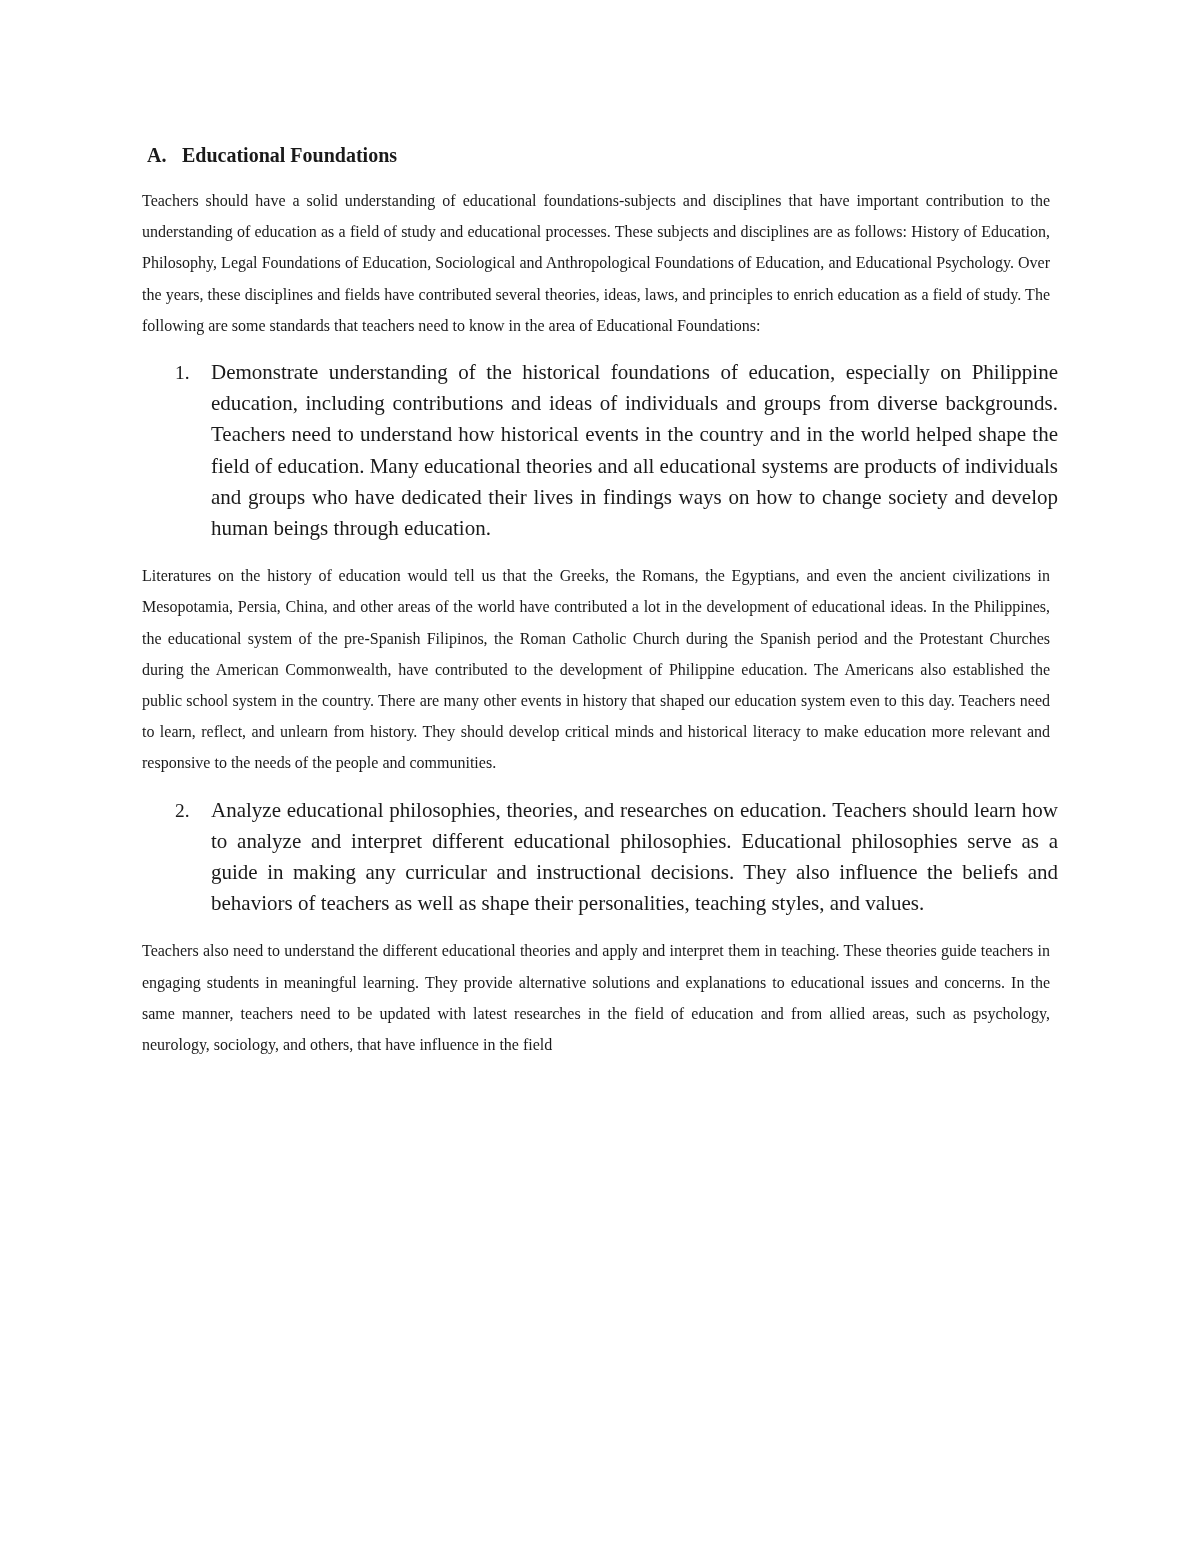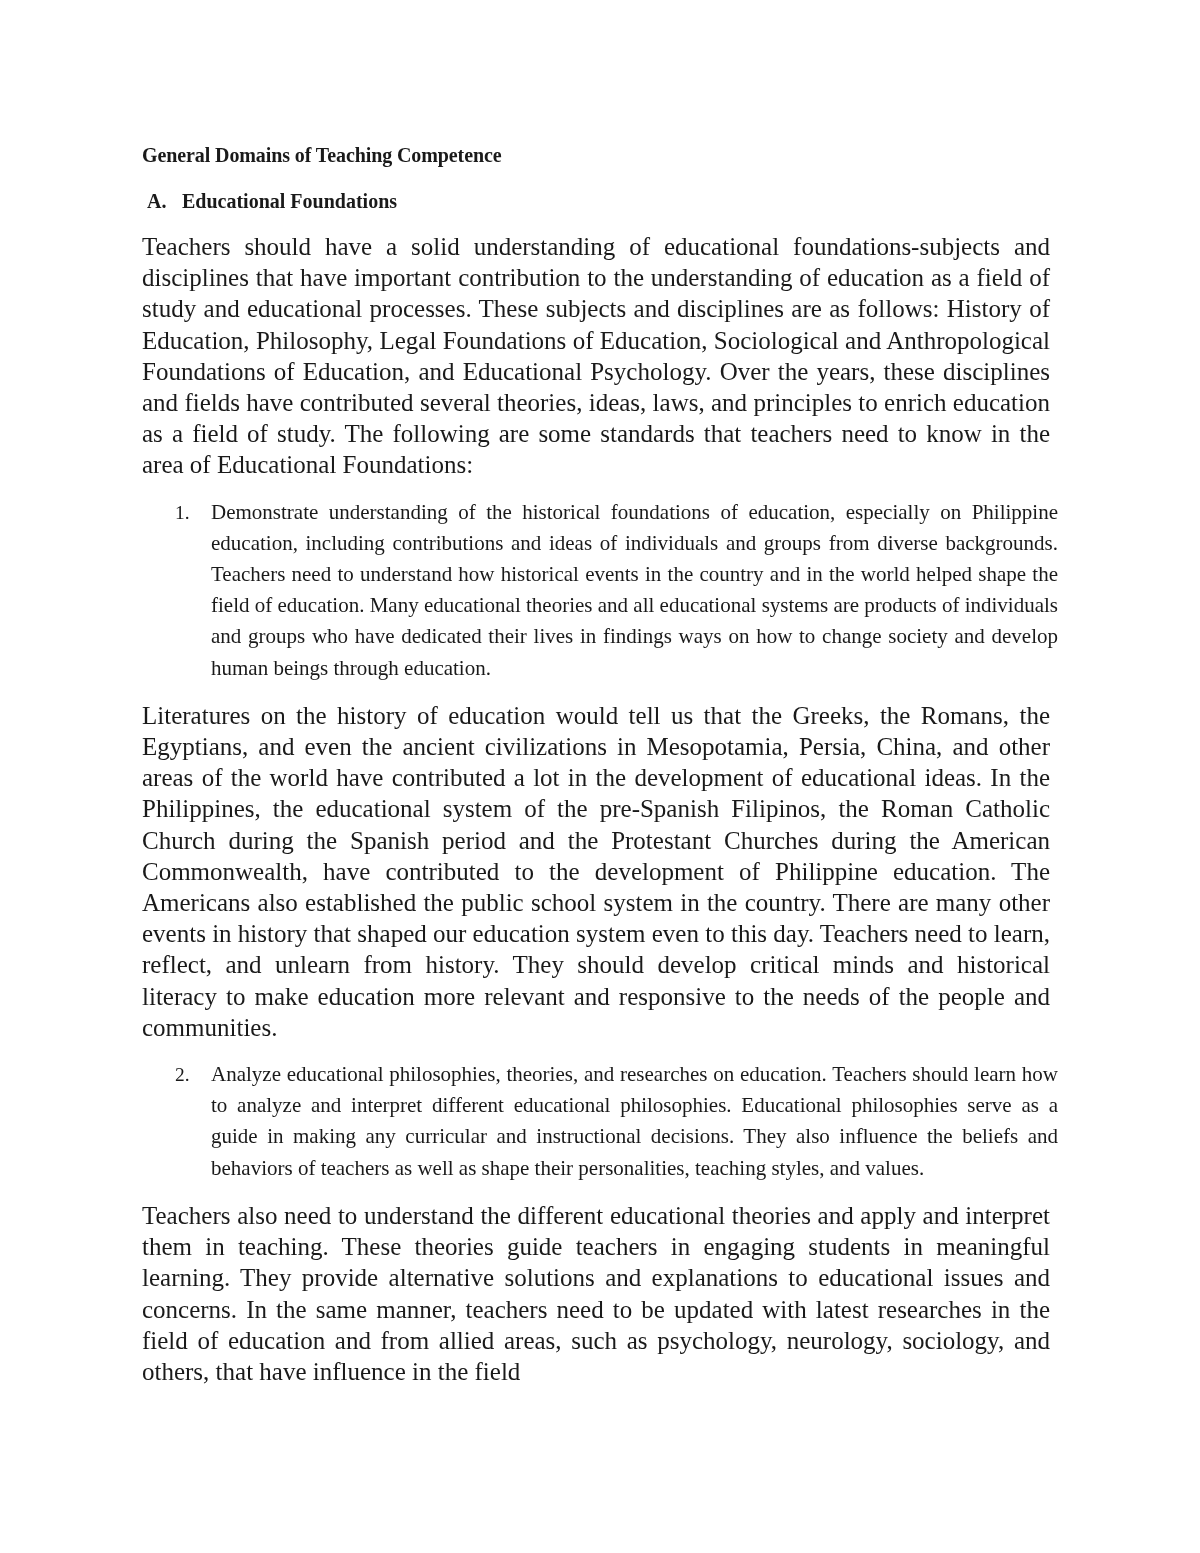--- a/index.html
+++ b/index.html
@@ -34,21 +34,21 @@
     line-height: 31px;
     margin: 0 0 14px 0;
     padding-left: 5px;
     display: flex;
   }
   .section-heading .letter {
     width: 35px;
     display: inline-block;
   }
   p.body {
-    font-size: 25px;
+    font-size: 16px;
     line-height: 31.2px;
     text-align: justify;
     margin: 0 8px 16px 0;
   }
   .list-item {
     display: flex;
     margin: 0 0 16px 0;
     padding-left: 33px;
   }
   .list-item .num {
@@ -62,21 +62,20 @@
     font-size: 21px;
     line-height: 31.2px;
     text-align: justify;
   }
 </style>
 </head>
 <body>
 
 <div class="page">
 
-  <div class="doc-title">General Domains of Teaching Competence</div>
 
   <div class="section-heading">
     <span class="letter">A.</span>
     <span>Educational Foundations</span>
   </div>
 
   <p class="body">Teachers should have a solid understanding of educational foundations-subjects and disciplines that have important contribution to the understanding of education as a field of study and educational processes. These subjects and disciplines are as follows: History of Education, Philosophy, Legal Foundations of Education, Sociological and Anthropological Foundations of Education, and Educational Psychology. Over the years, these disciplines and fields have contributed several theories, ideas, laws, and principles to enrich education as a field of study. The following are some standards that teachers need to know in the area of Educational Foundations:</p>
 
   <div class="list-item">
     <span class="num">1.</span>

